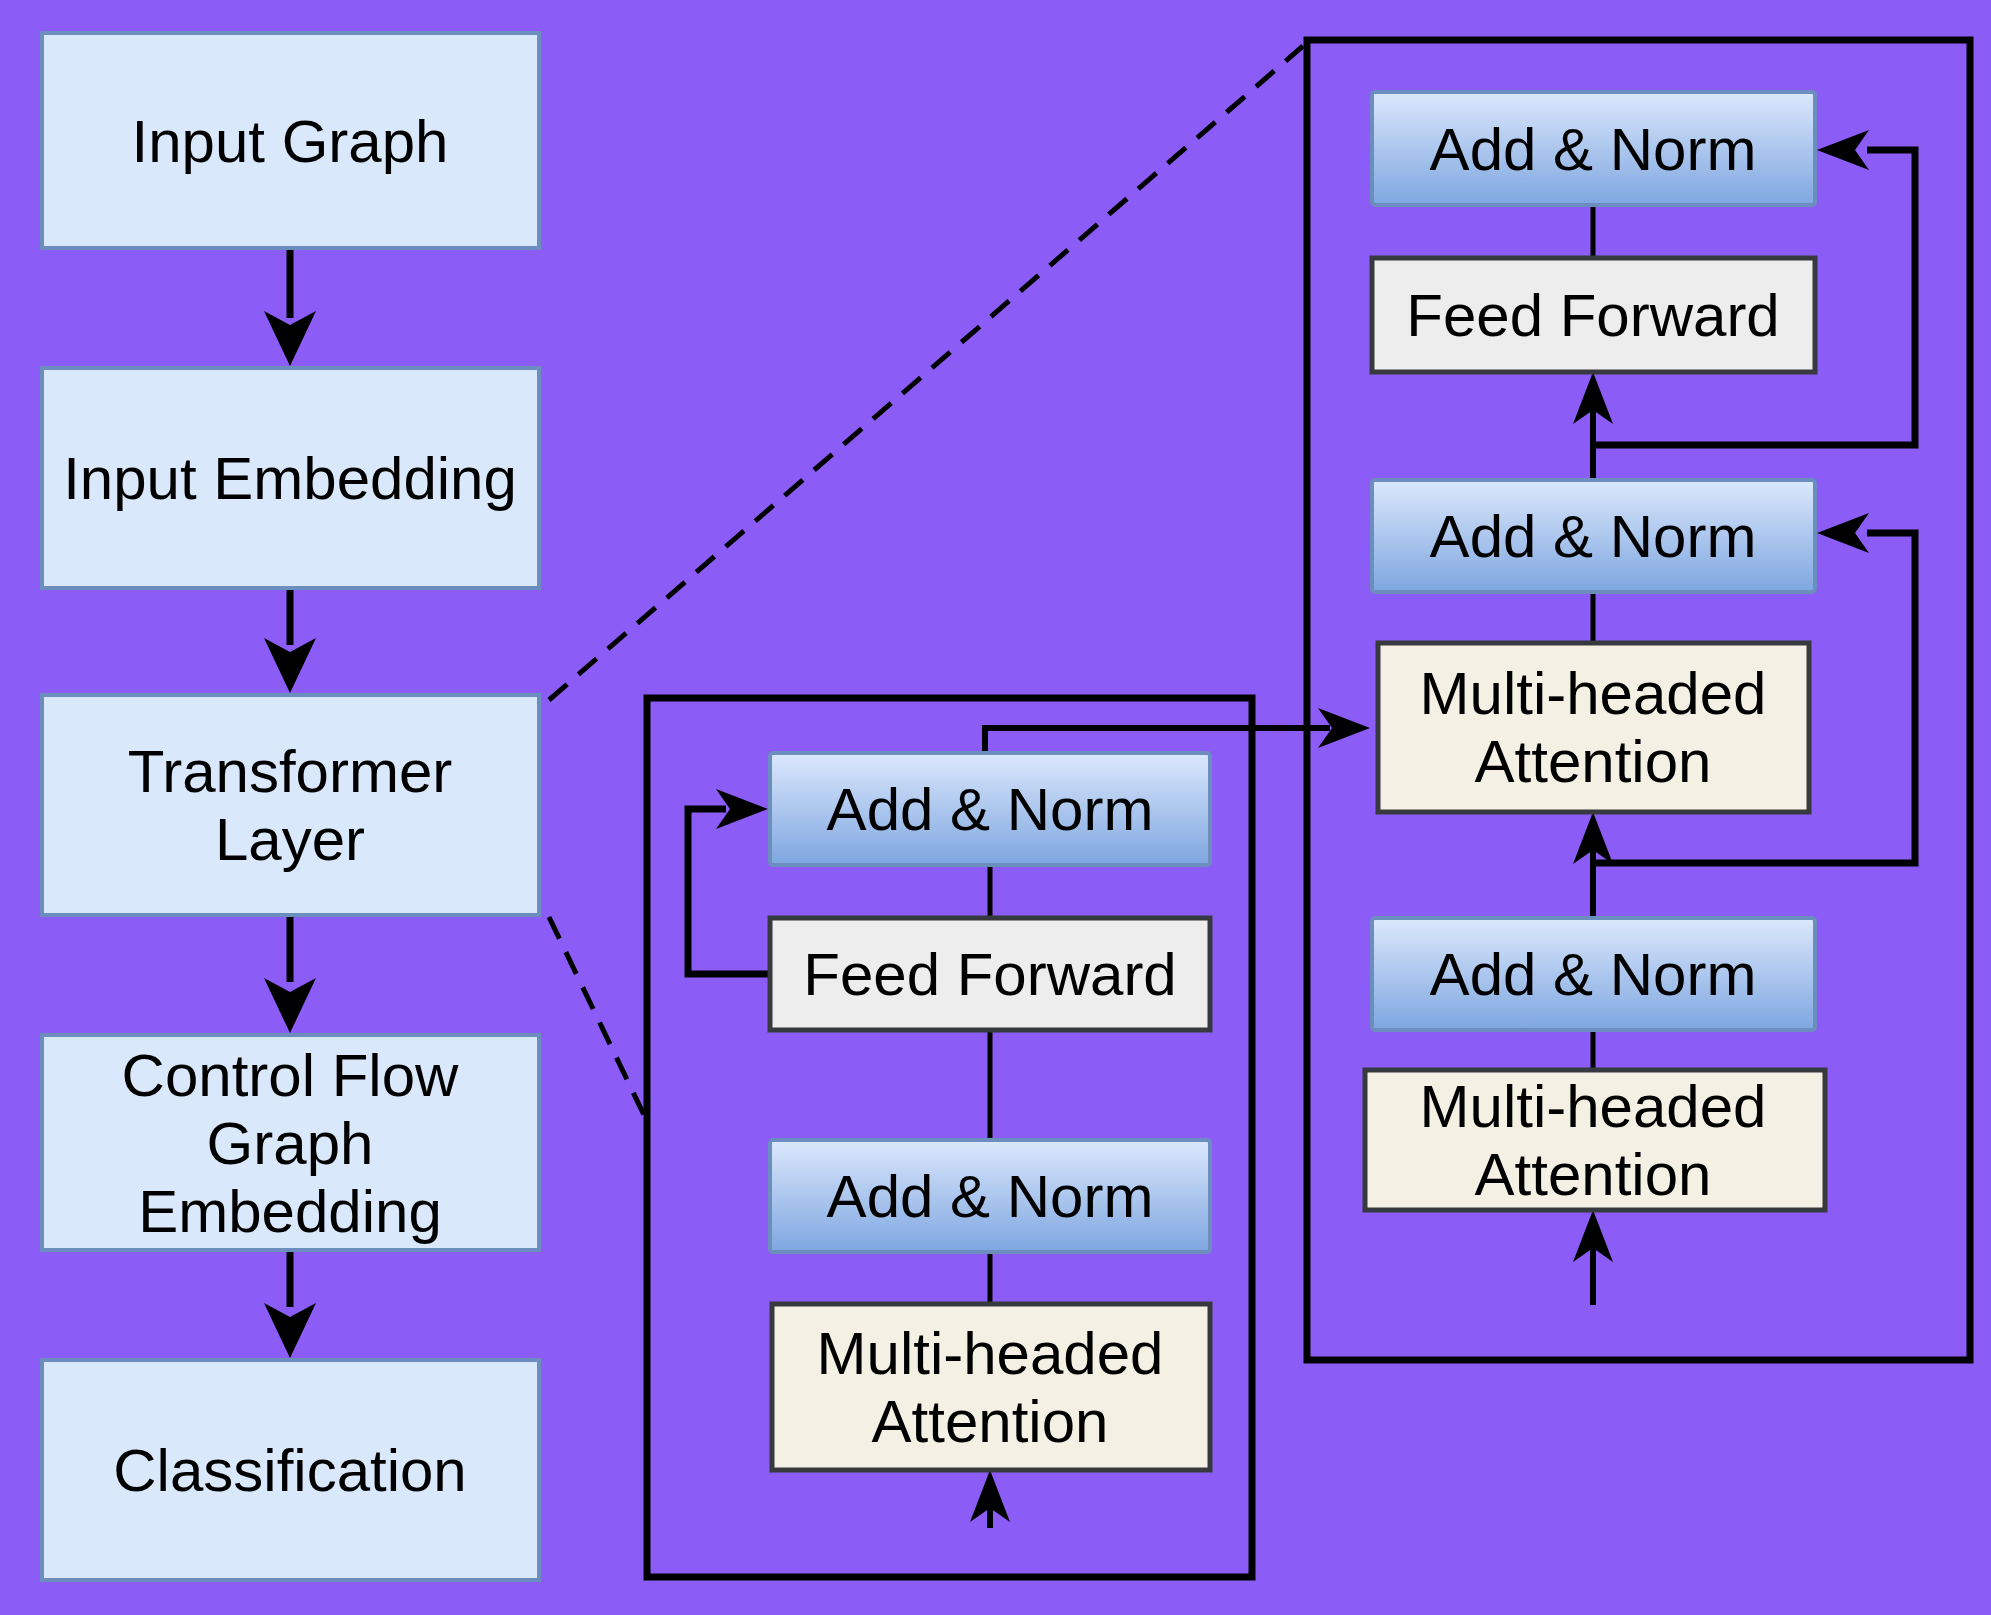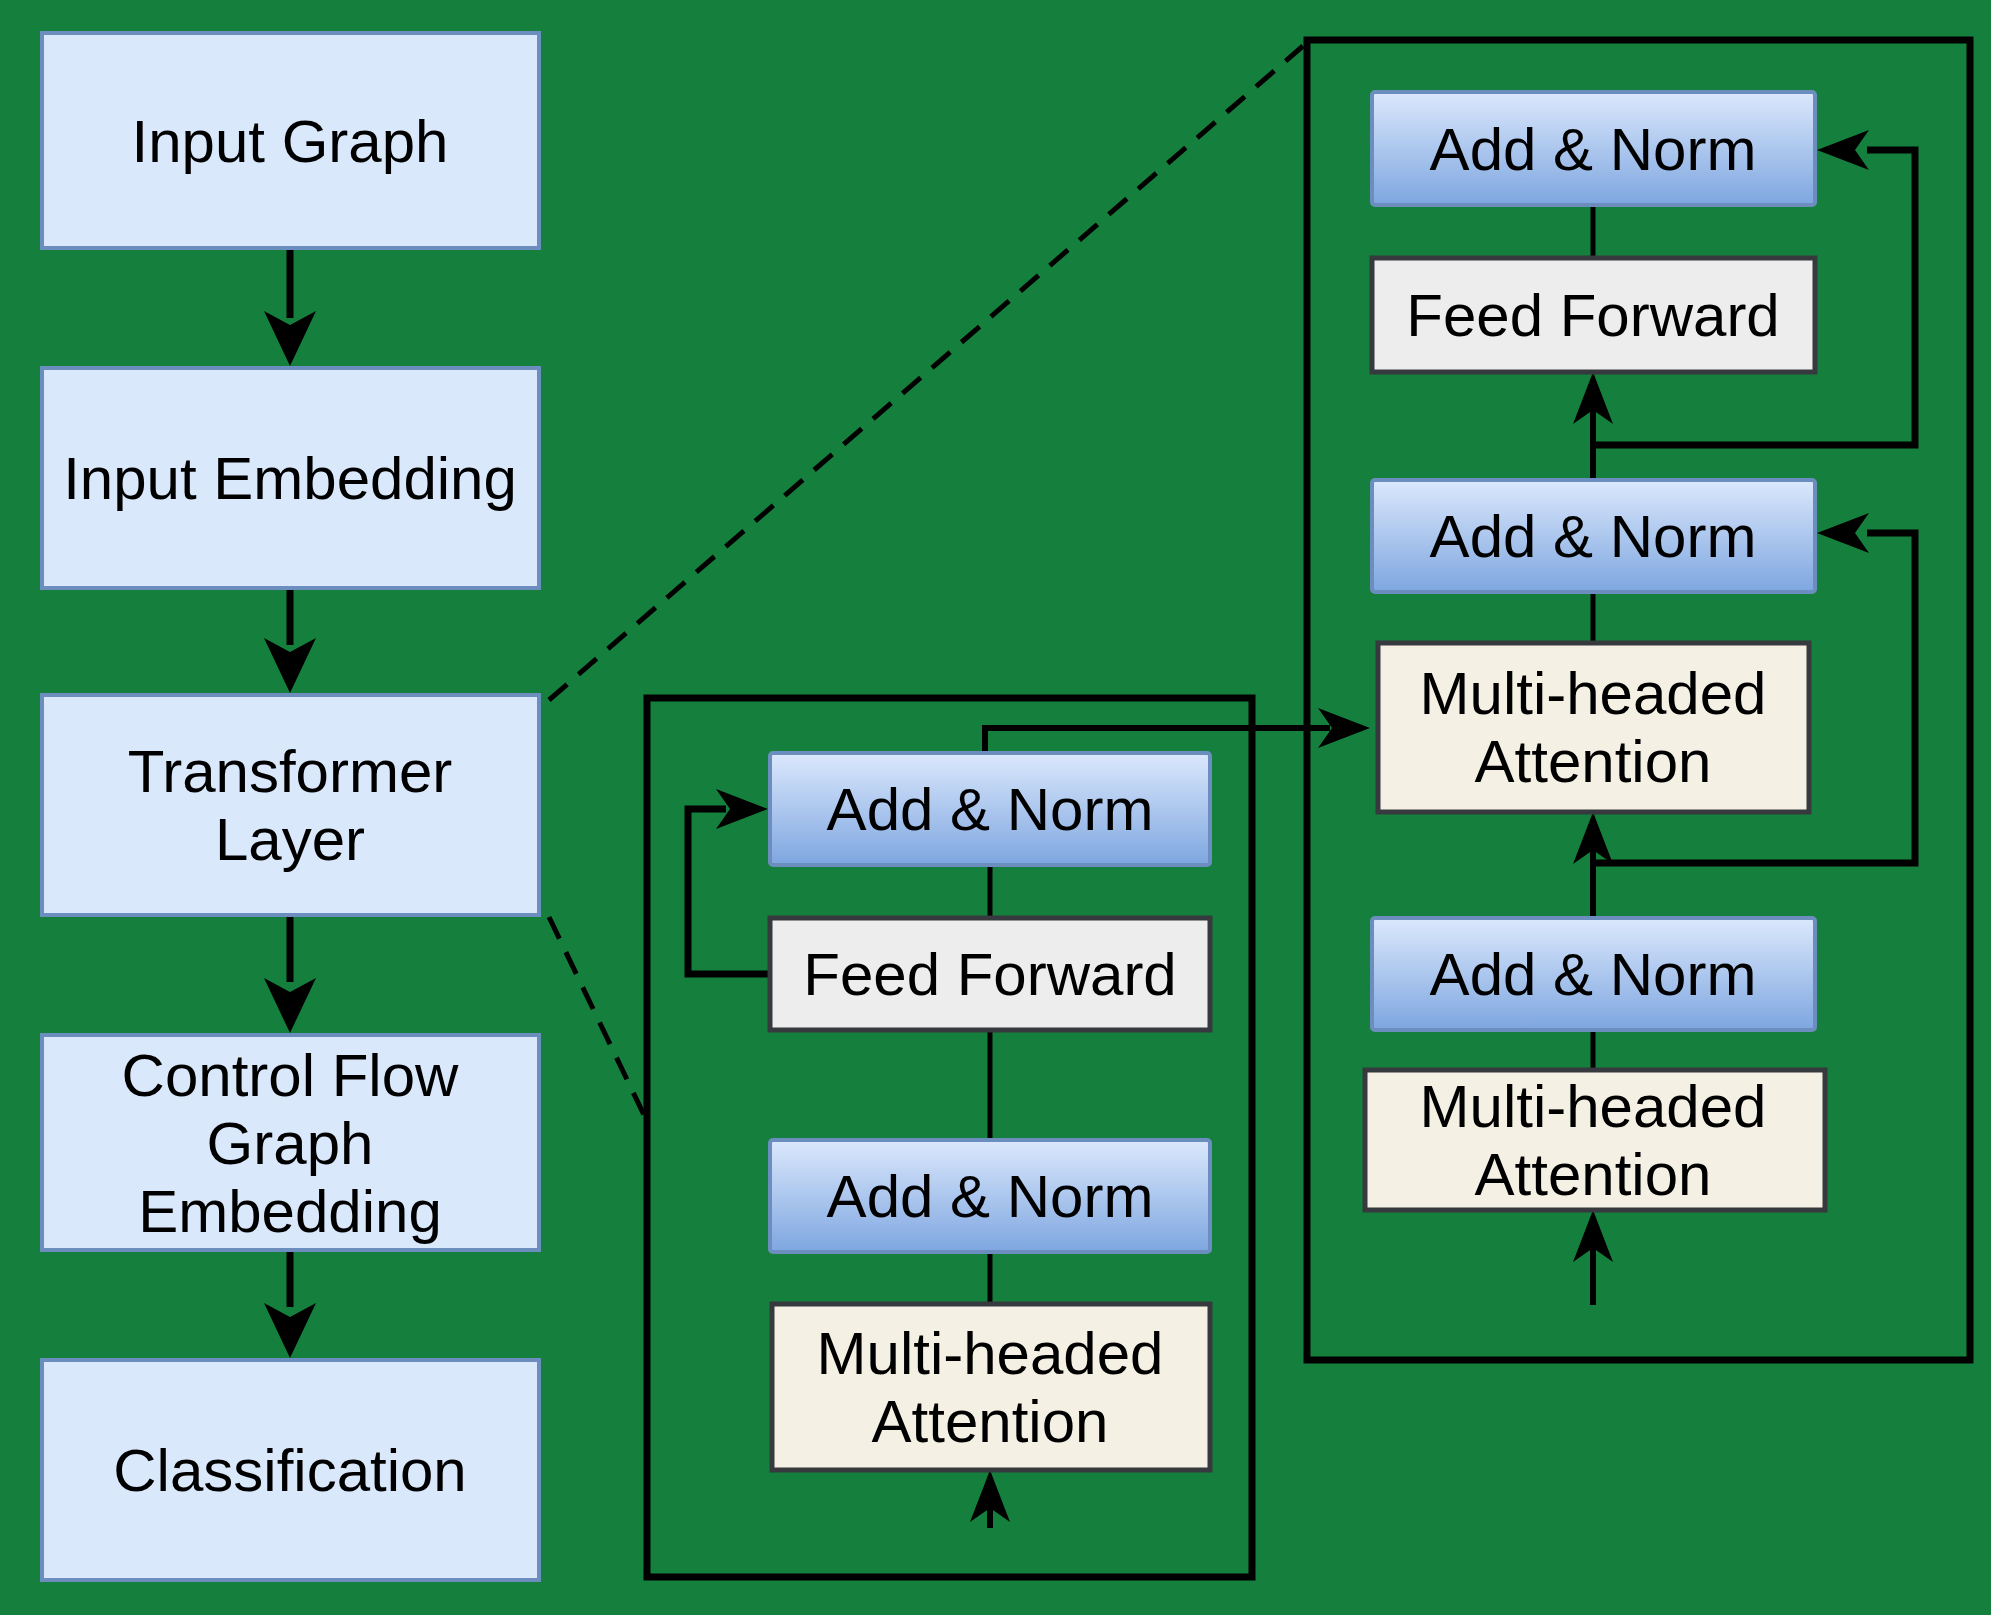--- a/index.html
+++ b/index.html
@@ -1,20 +1,20 @@
 <!DOCTYPE html>
 <html><head>
 <meta charset="utf-8">
 <style>
   html, body { margin: 0; padding: 0; background: #ffffff; }
   .canvas {
     position: relative;
     width: 1991px;
     height: 1615px;
-    background: #15803d;
+    background: #8b5cf6;
     font-family: "Liberation Sans", sans-serif;
   }
   svg { display: block; }
   text {
     font-family: "Liberation Sans", sans-serif;
     font-size: 60px;
     fill: #000000;
     text-anchor: middle;
   }
 </style>

